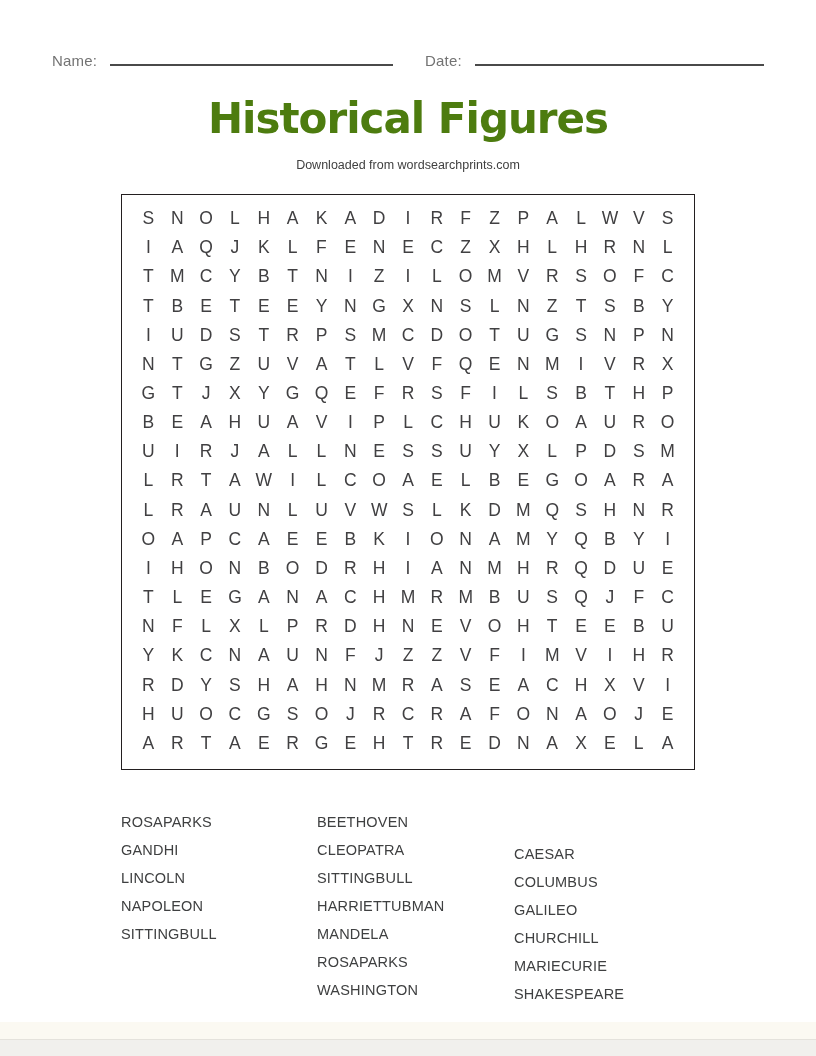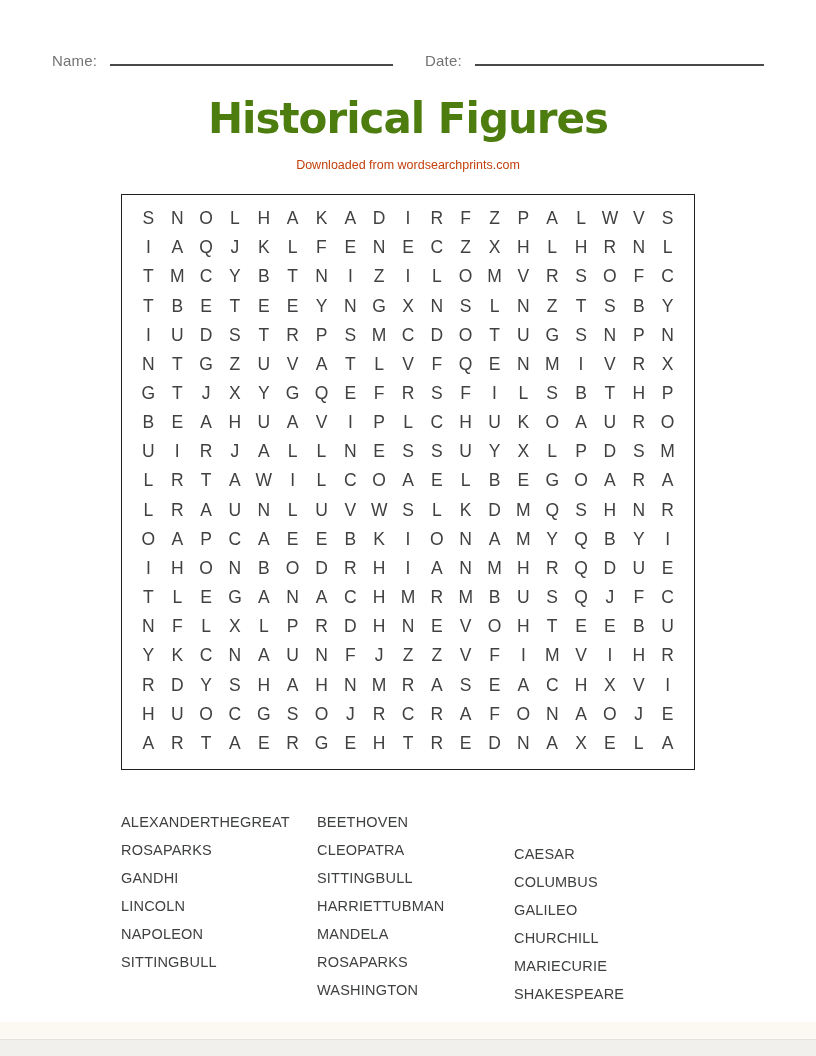--- a/index.html
+++ b/index.html
@@ -25,21 +25,21 @@
   
   .title {
     position: absolute; top: 94px; left: 0; width: 100%;
     text-align: center;
     font-family: "DejaVu Sans", sans-serif;
     font-weight: 700; font-size: 42px; color: #4d7c0f;
     letter-spacing: -1px;
   }
   .subtitle {
     position: absolute; top: 158px; left: 0; width: 100%;
-    text-align: center; font-size: 12.5px; color: #c2410c;
+    text-align: center; font-size: 12.5px; color: #404040;
   }
 
   
   .grid-box {
     position: absolute; left: 121px; top: 194px;
     width: 574px; height: 576px;
     border: 1.5px solid #231f20;
     background: #ffffff;
     display: grid;
     grid-template-columns: repeat(19, 1fr);
@@ -452,21 +452,20 @@
       <span class="cell">N</span>
       <span class="cell">A</span>
       <span class="cell">X</span>
       <span class="cell">E</span>
       <span class="cell">L</span>
       <span class="cell">A</span>
     </div>
 
   <div class="words" id="words">
       <div class="word-col c0">
-        <div class="word">ALEXANDERTHEGREAT</div>
         <div class="word">ROSAPARKS</div>
         <div class="word">GANDHI</div>
         <div class="word">LINCOLN</div>
         <div class="word">NAPOLEON</div>
         <div class="word">SITTINGBULL</div>
       </div>
       <div class="word-col c1">
         <div class="word">BEETHOVEN</div>
         <div class="word">CLEOPATRA</div>
         <div class="word">SITTINGBULL</div>

